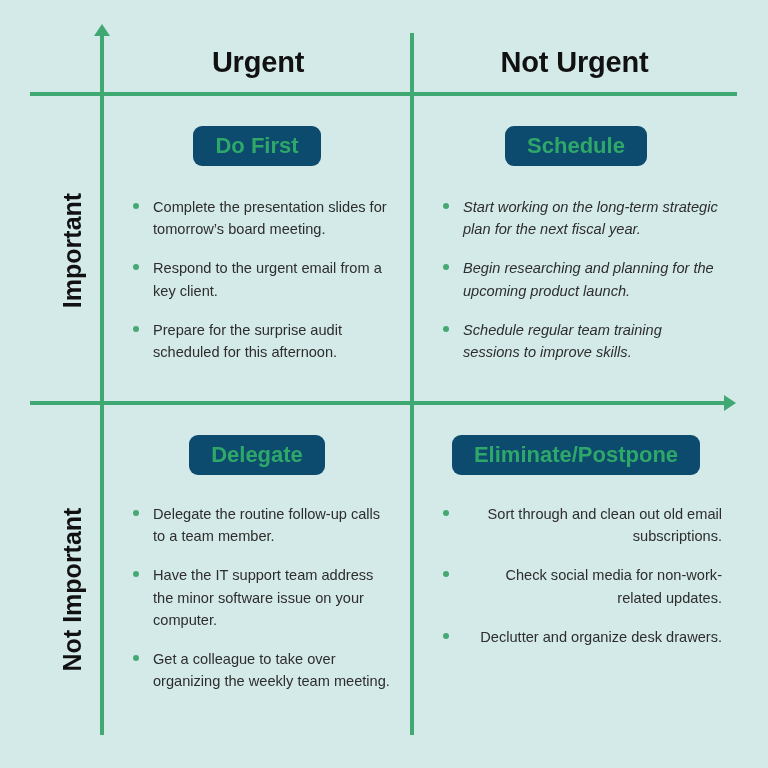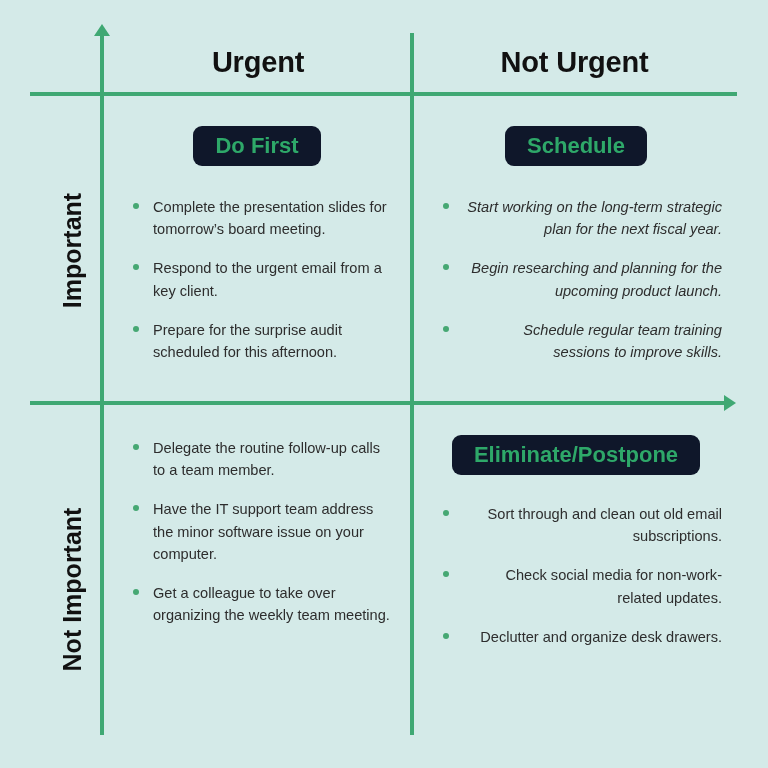--- a/index.html
+++ b/index.html
@@ -107,32 +107,32 @@
   }
   .row-header.not-important {
     left: -58px;
     top: 575px;
     width: 260px;
   }
 
   
   .quad { position: absolute; }
   .quad.q1 { left: 104px; top: 100px; width: 306px; height: 300px; }
-  .quad.q2 { left: 414px; top: 100px; width: 324px; height: 300px; text-align: right; }
+  .quad.q2 { left: 414px; top: 100px; width: 324px; height: 300px; }
   .quad.q3 { left: 104px; top: 409px; width: 306px; height: 326px; }
   .quad.q4 { left: 414px; top: 409px; width: 324px; height: 326px; text-align: right; }
 
   .pill-row {
     display: flex;
     justify-content: center;
     padding-top: 26px;
   }
   .pill {
     display: inline-block;
-    background: #0f172a;
+    background: #0c4a6e;
     color: #2ea869;
     font-size: 22px;
     font-weight: bold;
     border-radius: 9px;
     padding: 8px 22px 9px 22px;
     white-space: nowrap;
     line-height: 1.05;
   }
 
   ul.tasks {
@@ -219,20 +219,23 @@
         <span>Begin researching and planning for the upcoming product launch.</span>
       </li>
       <li>
         <span class="dot"></span>
         <span>Schedule regular team training sessions to improve skills.</span>
       </li>
     </ul>
   </div>
 
   <div class="quad q3">
+    <div class="pill-row">
+      <span class="pill">Delegate</span>
+    </div>
     <ul class="tasks">
       <li>
         <span class="dot"></span>
         <span>Delegate the routine follow-up calls to a team member.</span>
       </li>
       <li>
         <span class="dot"></span>
         <span>Have the IT support team address the minor software issue on your computer.</span>
       </li>
       <li>

